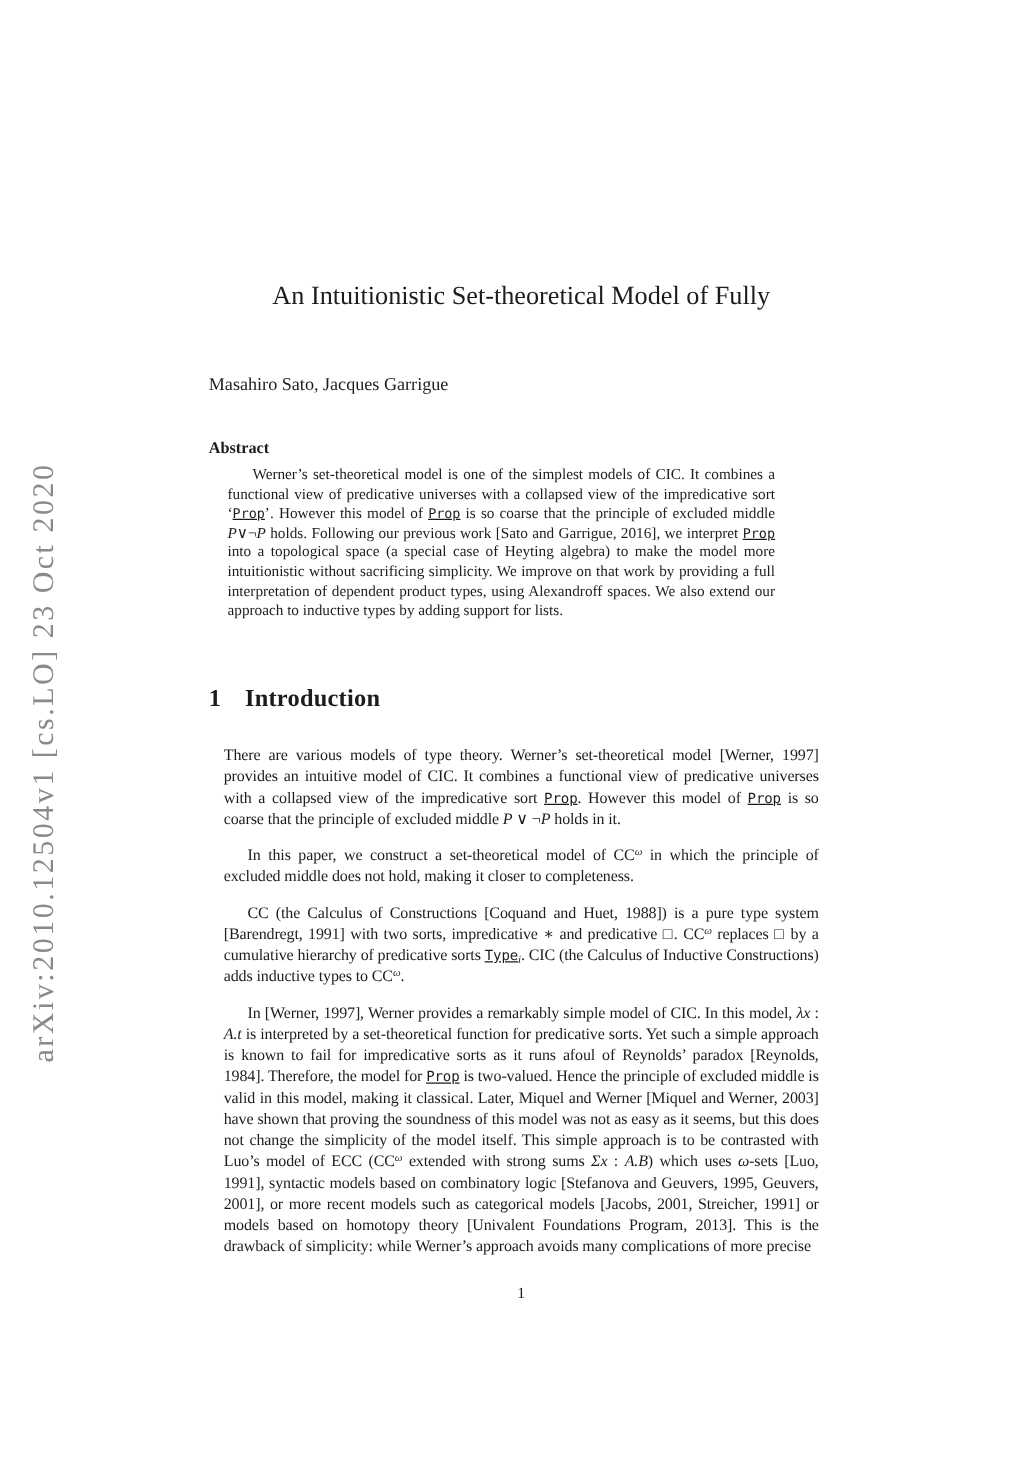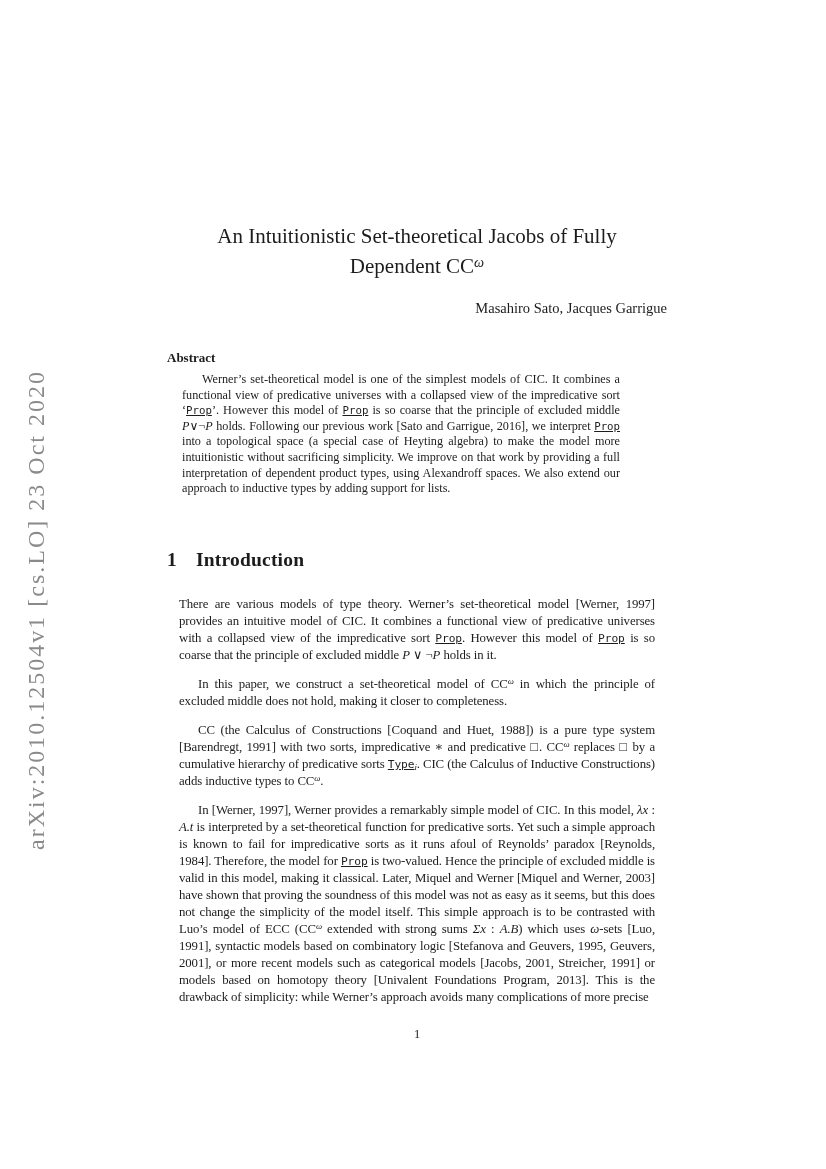--- a/index.html
+++ b/index.html
@@ -30,21 +30,21 @@
   .title-block {
     position:absolute; top:221px; left:0;
     width:100%;
     text-align:center;
     font-size:21px;
     line-height:30px;
   }
   .authors {
     position:absolute; top:300px; left:0;
     width:100%;
-    text-align:right;
+    text-align:left;
     font-size:14.5px;
   }
   .abstract-heading {
     position:absolute; top:350px; left:0;
     width:100%;
     text-align:left;
     font-size:13px;
     font-weight:bold;
   }
   .abstract-body {
@@ -88,22 +88,21 @@
 </head>
 <body>
 
 <div class="page">
 
   <div class="watermark">arXiv:2010.12504v1  [cs.LO]  23 Oct 2020</div>
 
   <div class="content">
 
     <div class="title-block">
-      <div><span class="seg-n">An Intuitionistic Set-theoretical Jacobs of Fully</span></div>
-      <div><span class="seg-n">Dependent CC</span><span class="seg-sup">ω</span></div>
+      <div><span class="seg-n">An Intuitionistic Set-theoretical Model of Fully</span></div>
     </div>
 
     <div class="authors">Masahiro Sato, Jacques Garrigue</div>
 
     <div class="abstract-heading">Abstract</div>
 
     <div class="abstract-body"><span class="seg-n">Werner’s set-theoretical model is one of the simplest models of CIC. It combines a functional view of predicative universes with a collapsed view of the impredicative sort ‘</span><span class="seg-tt">Prop</span><span class="seg-n">’. However this model of </span><span class="seg-tt">Prop</span><span class="seg-n"> is so coarse that the principle of excluded middle </span><span class="seg-i">P</span><span class="seg-n">∨¬</span><span class="seg-i">P</span><span class="seg-n"> holds. Following our previous work [Sato and Garrigue, 2016], we interpret </span><span class="seg-tt">Prop</span><span class="seg-n"> into a topological space (a special case of Heyting algebra) to make the model more intuitionistic without sacrificing simplicity. We improve on that work by providing a full interpretation of dependent product types, using Alexandroff spaces. We also extend our approach to inductive types by adding support for lists.</span></div>
 
     <div class="section-heading">
       <span class="sec-num">1</span><span class="sec-title">Introduction</span>

